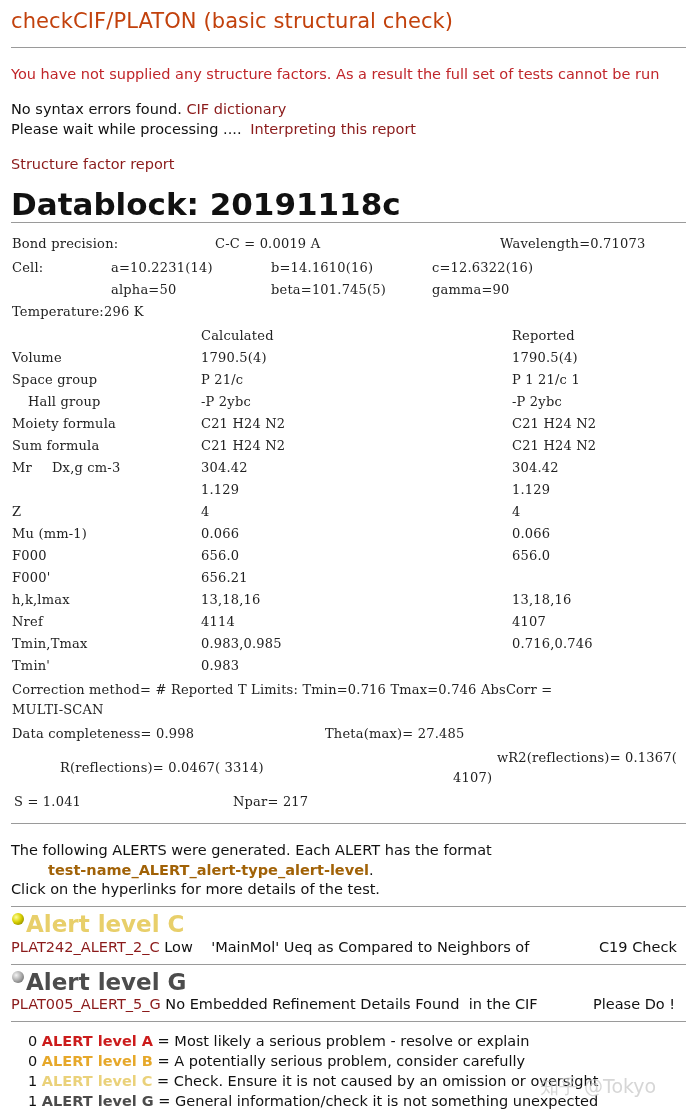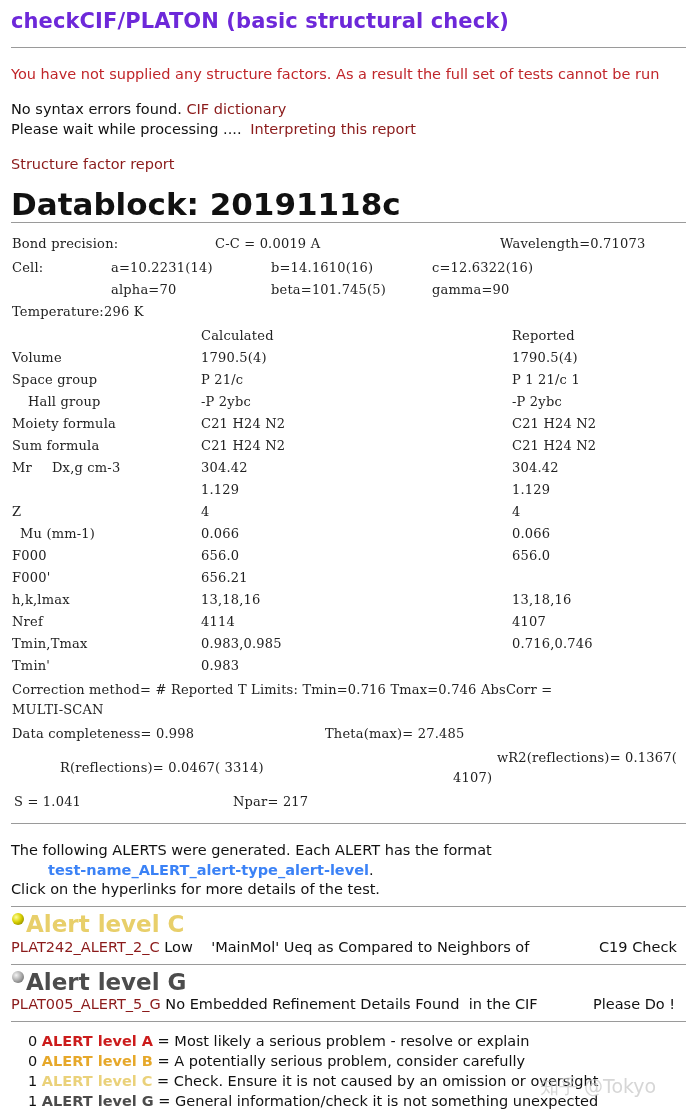--- a/index.html
+++ b/index.html
@@ -3,36 +3,36 @@
 <meta charset="utf-8">
 <style>
   html, body { margin: 0; padding: 0; background: #ffffff; }
   body {
     width: 686px; height: 1119px; overflow: hidden; position: relative;
     font-family: "DejaVu Sans", "Liberation Sans", sans-serif;
     color: #111;
   }
   .abs { position: absolute; white-space: nowrap; }
   .title {
-    left: 11px; top: 9px; font-size: 21px; font-weight: bold; color: #6d28d9;
+    left: 11px; top: 9px; font-size: 21px; font-weight: normal; color: #c2410c;
     font-family: "DejaVu Sans", sans-serif; letter-spacing: 0.1px; text-align: right;
   }
   .hr { position: absolute; left: 11px; right: 0; height: 0; border-top: 1.5px solid #9a9a9a; }
   .sans { font-family: "DejaVu Sans", sans-serif; font-size: 14.5px; }
   .red { color: #c0262a; }
   .link { color: #8b1a1a; cursor: pointer; }
   .datablock {
     left: 11px; top: 186px; font-size: 31px; font-weight: bold; color: #111;
     font-family: "DejaVu Sans", sans-serif;
   }
   .mono {
     font-family: "DejaVu Serif", "Liberation Serif", serif;
     font-size: 13px; color: #222; letter-spacing: 0.2px;
   }
-  .fmt { color: #3b82f6; font-weight: bold; text-align: center; }
+  .fmt { color: #a16207; font-weight: bold; text-align: center; }
   .alert-heading { font-size: 23px; font-weight: bold; font-family: "DejaVu Sans", sans-serif; }
   .ball {
     display: inline-block; width: 12px; height: 12px; border-radius: 50%;
     vertical-align: 7px; margin-right: 2px;
   }
   .ball-c { background: radial-gradient(circle at 35% 35%, #ffff9a 0%, #d8d000 45%, #6e6a00 100%); }
   .ball-g { background: radial-gradient(circle at 35% 35%, #f4f4f4 0%, #a8a8a8 50%, #505050 100%); }
   .lvl-a { color: #cc1c1c; font-weight: bold; }
   .lvl-b { color: #e6a82a; font-weight: bold; }
   .lvl-c { color: #ead17a; font-weight: bold; }
@@ -64,21 +64,21 @@
 <div class="hr" style="top:222px"></div>
 
 <div class="abs mono" style="left:12px; top:236px;">Bond precision:</div>
 <div class="abs mono" style="left:215px; top:236px;">C-C = 0.0019 A</div>
 <div class="abs mono" style="left:500px; top:236px;">Wavelength=0.71073</div>
 
 <div class="abs mono" style="left:12px; top:260px;">Cell:</div>
 <div class="abs mono" style="left:111px; top:260px;">a=10.2231(14)</div>
 <div class="abs mono" style="left:271px; top:260px;">b=14.1610(16)</div>
 <div class="abs mono" style="left:432px; top:260px;">c=12.6322(16)</div>
-<div class="abs mono" style="left:111px; top:282px;">alpha=70</div>
+<div class="abs mono" style="left:111px; top:282px;">alpha=50</div>
 <div class="abs mono" style="left:271px; top:282px;">beta=101.745(5)</div>
 <div class="abs mono" style="left:432px; top:282px;">gamma=90</div>
 <div class="abs mono" style="left:12px; top:304px;">Temperature:296 K</div>
 
 <div class="abs mono" style="left:201px; top:328px;">Calculated</div>
 <div class="abs mono" style="left:512px; top:328px;">Reported</div>
 
 <div>
   <div>
     <div class="abs mono" style="left:12px; top:350px;">Volume</div>
@@ -114,21 +114,21 @@
     <div class="abs mono" style="left:12px; top:460px;margin-left:40px;">Dx,g cm-3</div>
     <div class="abs mono" style="left:201px; top:482px;">1.129</div>
     <div class="abs mono" style="left:512px; top:482px;">1.129</div>
   </div>
   <div>
     <div class="abs mono" style="left:12px; top:504px;">Z</div>
     <div class="abs mono" style="left:201px; top:504px;">4</div>
     <div class="abs mono" style="left:512px; top:504px;">4</div>
   </div>
   <div>
-    <div class="abs mono" style="left:12px; top:526px;margin-left:8px;">Mu (mm-1)</div>
+    <div class="abs mono" style="left:12px; top:526px;">Mu (mm-1)</div>
     <div class="abs mono" style="left:201px; top:526px;">0.066</div>
     <div class="abs mono" style="left:512px; top:526px;">0.066</div>
   </div>
   <div>
     <div class="abs mono" style="left:12px; top:548px;">F000</div>
     <div class="abs mono" style="left:201px; top:548px;">656.0</div>
     <div class="abs mono" style="left:512px; top:548px;">656.0</div>
   </div>
   <div>
     <div class="abs mono" style="left:12px; top:570px;">F000'</div>

